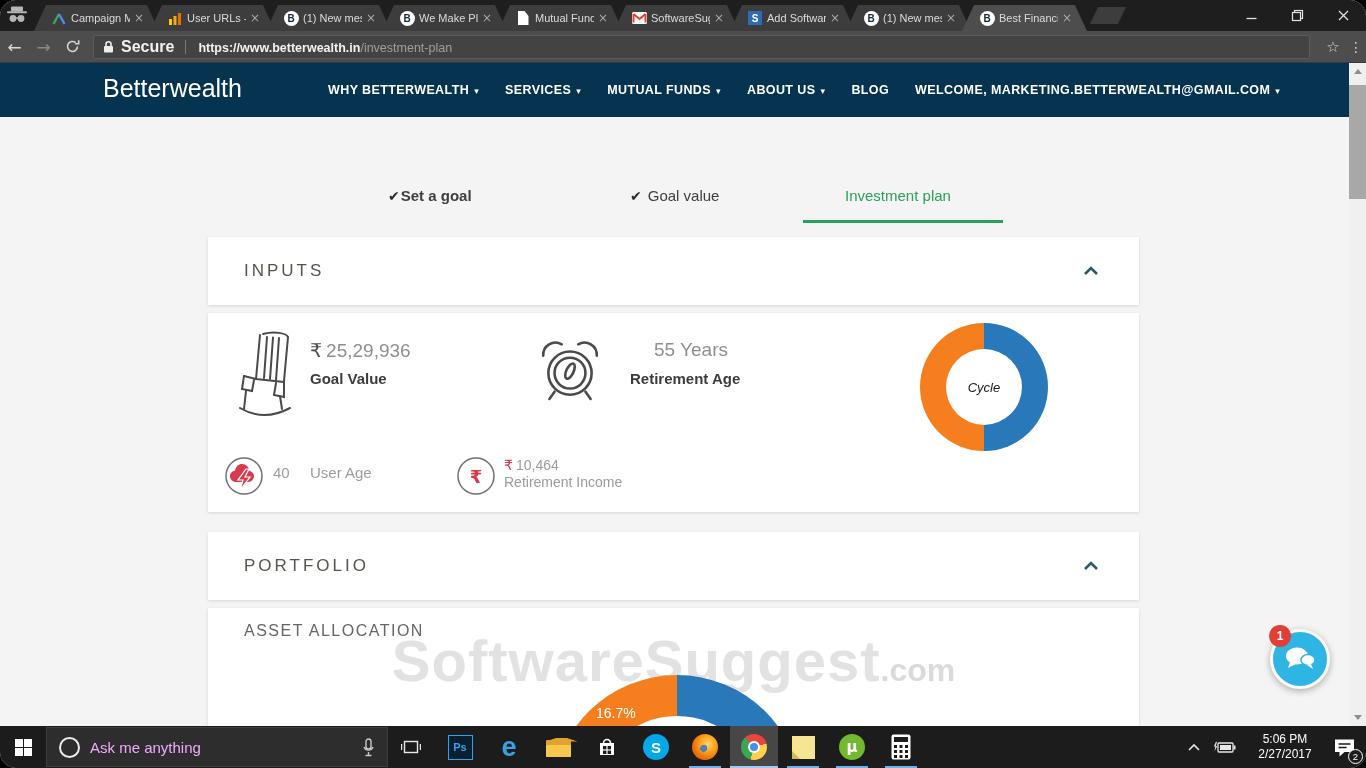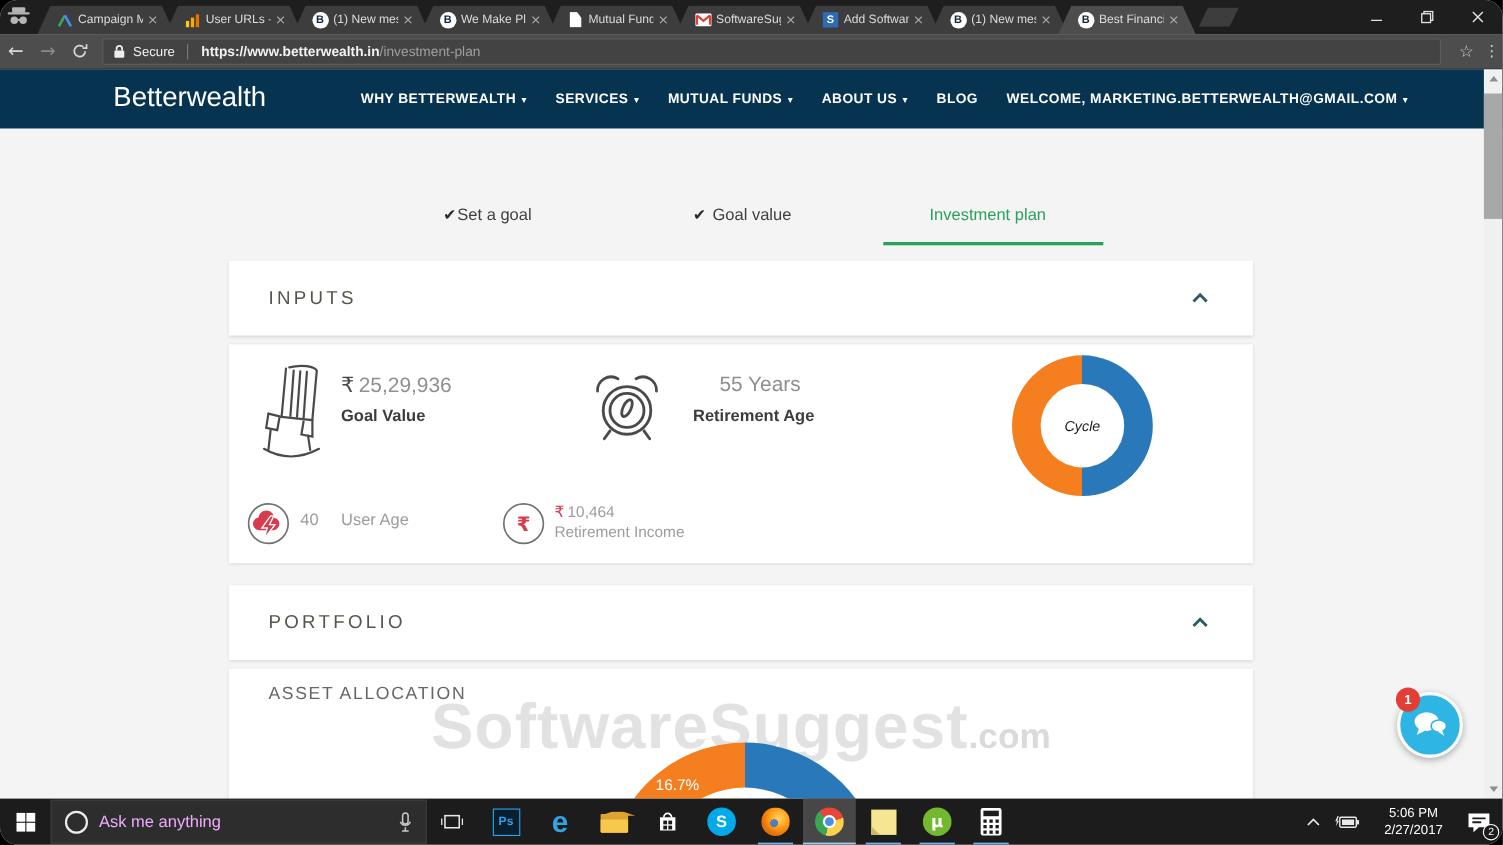--- a/index.html
+++ b/index.html
@@ -28,21 +28,21 @@
   .wc{width:46px;height:30px;display:flex;align-items:center;justify-content:center;}
 
   
   .toolbar{position:absolute;top:31px;left:0;right:0;height:32px;background:#4d4d4d;
            display:flex;align-items:center;border-bottom:1px solid #3a3a3a;box-sizing:border-box;}
   .nav-btn{width:29px;text-align:center;font-size:17px;color:#d8d8d8;}
   .nav-btn.fwd{color:#8a8a8a;}
   .nav-btn.reload{display:flex;align-items:center;justify-content:center;}
   .omnibox{flex:1;height:22px;margin:0 10px 0 6px;background:#434343;border:1px solid #5c5c5c;
            border-radius:2px;display:flex;align-items:center;padding:0 9px;}
-  .secure{color:#f2f2f2;font-size:12px;font-weight:normal;margin:0 11px 0 7px;}
+  .secure{color:#f2f2f2;font-size:16px;font-weight:bold;margin:0 11px 0 7px;}
   .sep{width:1px;height:14px;background:#7a7a7a;margin-right:12px;}
   .host{color:#f2f2f2;font-size:12.5px;font-weight:600;}
   .path{color:#9f9f9f;font-size:12.5px;}
   .star{width:26px;text-align:center;font-size:15px;color:#cfcfcf;}
   .menu-dots{width:20px;text-align:center;font-size:14px;color:#cfcfcf;letter-spacing:0;}
 
   
   .navbar{position:absolute;top:63px;left:0;right:0;height:54px;background:#063450;}
   .brand{position:absolute;left:103px;top:11px;color:#fff;font-size:25px;font-weight:500;}
   .navlinks{position:absolute;left:328px;top:0;height:54px;display:flex;align-items:center;gap:26px;justify-content:space-between;}
@@ -290,21 +290,21 @@
       <span class="navlink"><span>SERVICES</span><span class="caret dj">▾</span></span>
       <span class="navlink"><span>MUTUAL FUNDS</span><span class="caret dj">▾</span></span>
       <span class="navlink"><span>ABOUT US</span><span class="caret dj">▾</span></span>
       <span class="navlink"><span>BLOG</span></span>
       <span class="navlink"><span>WELCOME, MARKETING.BETTERWEALTH@GMAIL.COM</span><span class="caret dj">▾</span></span>
     </div>
   </div>
 
   <div class="page">
 
-    <div class="step first" style="left:403px;">
+    <div class="step first" style="left:388px;font-weight:bold;">
       <span class="chk dj">✔</span><span>Set a goal</span>
     </div>
     <div class="step" style="left:630px;">
       <span class="chk dj">✔</span><span>Goal value</span>
     </div>
     <div class="step active" style="left:845px;">
       <span>Investment plan</span>
     </div>
     <div class="step-underline"></div>
 

